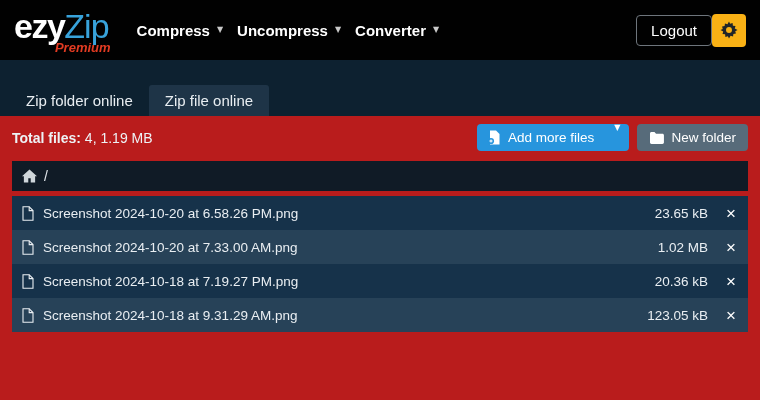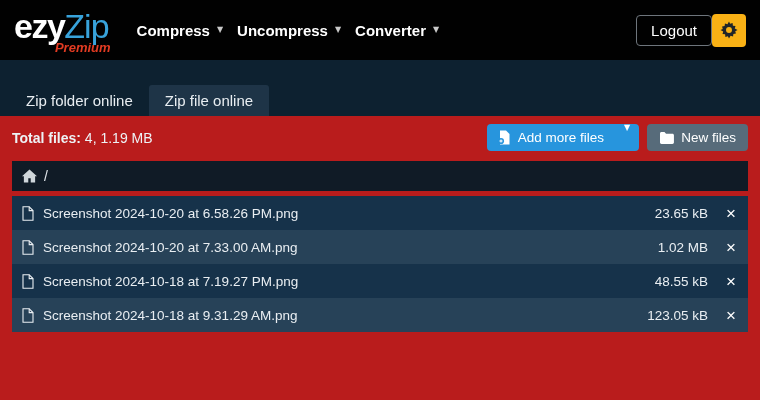--- a/index.html
+++ b/index.html
@@ -151,21 +151,21 @@
         <div class="caret-part">
           <span class="caret" style="color:#fff;">▼</span>
         </div>
       </div>
       <button class="btn-gray">
         <span style="display:flex;">
           <svg width="15" height="13" viewBox="0 0 16 14" fill="#ffffff">
             <path d="M1 2.6C1 1.7 1.7 1 2.5 1h3.3l1.7 2h6.9c.9 0 1.6.7 1.6 1.6v7.8c0 .9-.7 1.6-1.6 1.6H2.6c-.9 0-1.6-.7-1.6-1.6z"></path>
           </svg>
         </span>
-        <span>New files</span>
+        <span>New folder</span>
       </button>
     </div>
   </div>
 
   <div class="breadcrumb">
     <span style="display:flex;cursor:pointer;">
       <svg width="15" height="14" viewBox="0 0 16 14" fill="#cfd6da">
         <path d="M8 0 0 7.2h2V14h4.7V9.4h2.6V14H14V7.2h2z"></path>
       </svg>
     </span>
@@ -196,21 +196,21 @@
       <span class="file-close">×</span>
     </div>
     <div class="file-row">
       <span class="doc-icon">
         <svg width="12" height="15" viewBox="0 0 12 15" fill="none" stroke="#e9eef2" stroke-width="1.1">
           <path d="M1 .8h6.2L11 4.6V14.2H1z"></path>
             <path d="M7.2.8v3.8H11"></path>
         </svg>
       </span>
       <span class="file-name">Screenshot 2024-10-18 at 7.19.27 PM.png</span>
-      <span class="file-size">48.55 kB</span>
+      <span class="file-size">20.36 kB</span>
       <span class="file-close">×</span>
     </div>
     <div class="file-row">
       <span class="doc-icon">
         <svg width="12" height="15" viewBox="0 0 12 15" fill="none" stroke="#e9eef2" stroke-width="1.1">
           <path d="M1 .8h6.2L11 4.6V14.2H1z"></path>
             <path d="M7.2.8v3.8H11"></path>
         </svg>
       </span>
       <span class="file-name">Screenshot 2024-10-18 at 9.31.29 AM.png</span>

